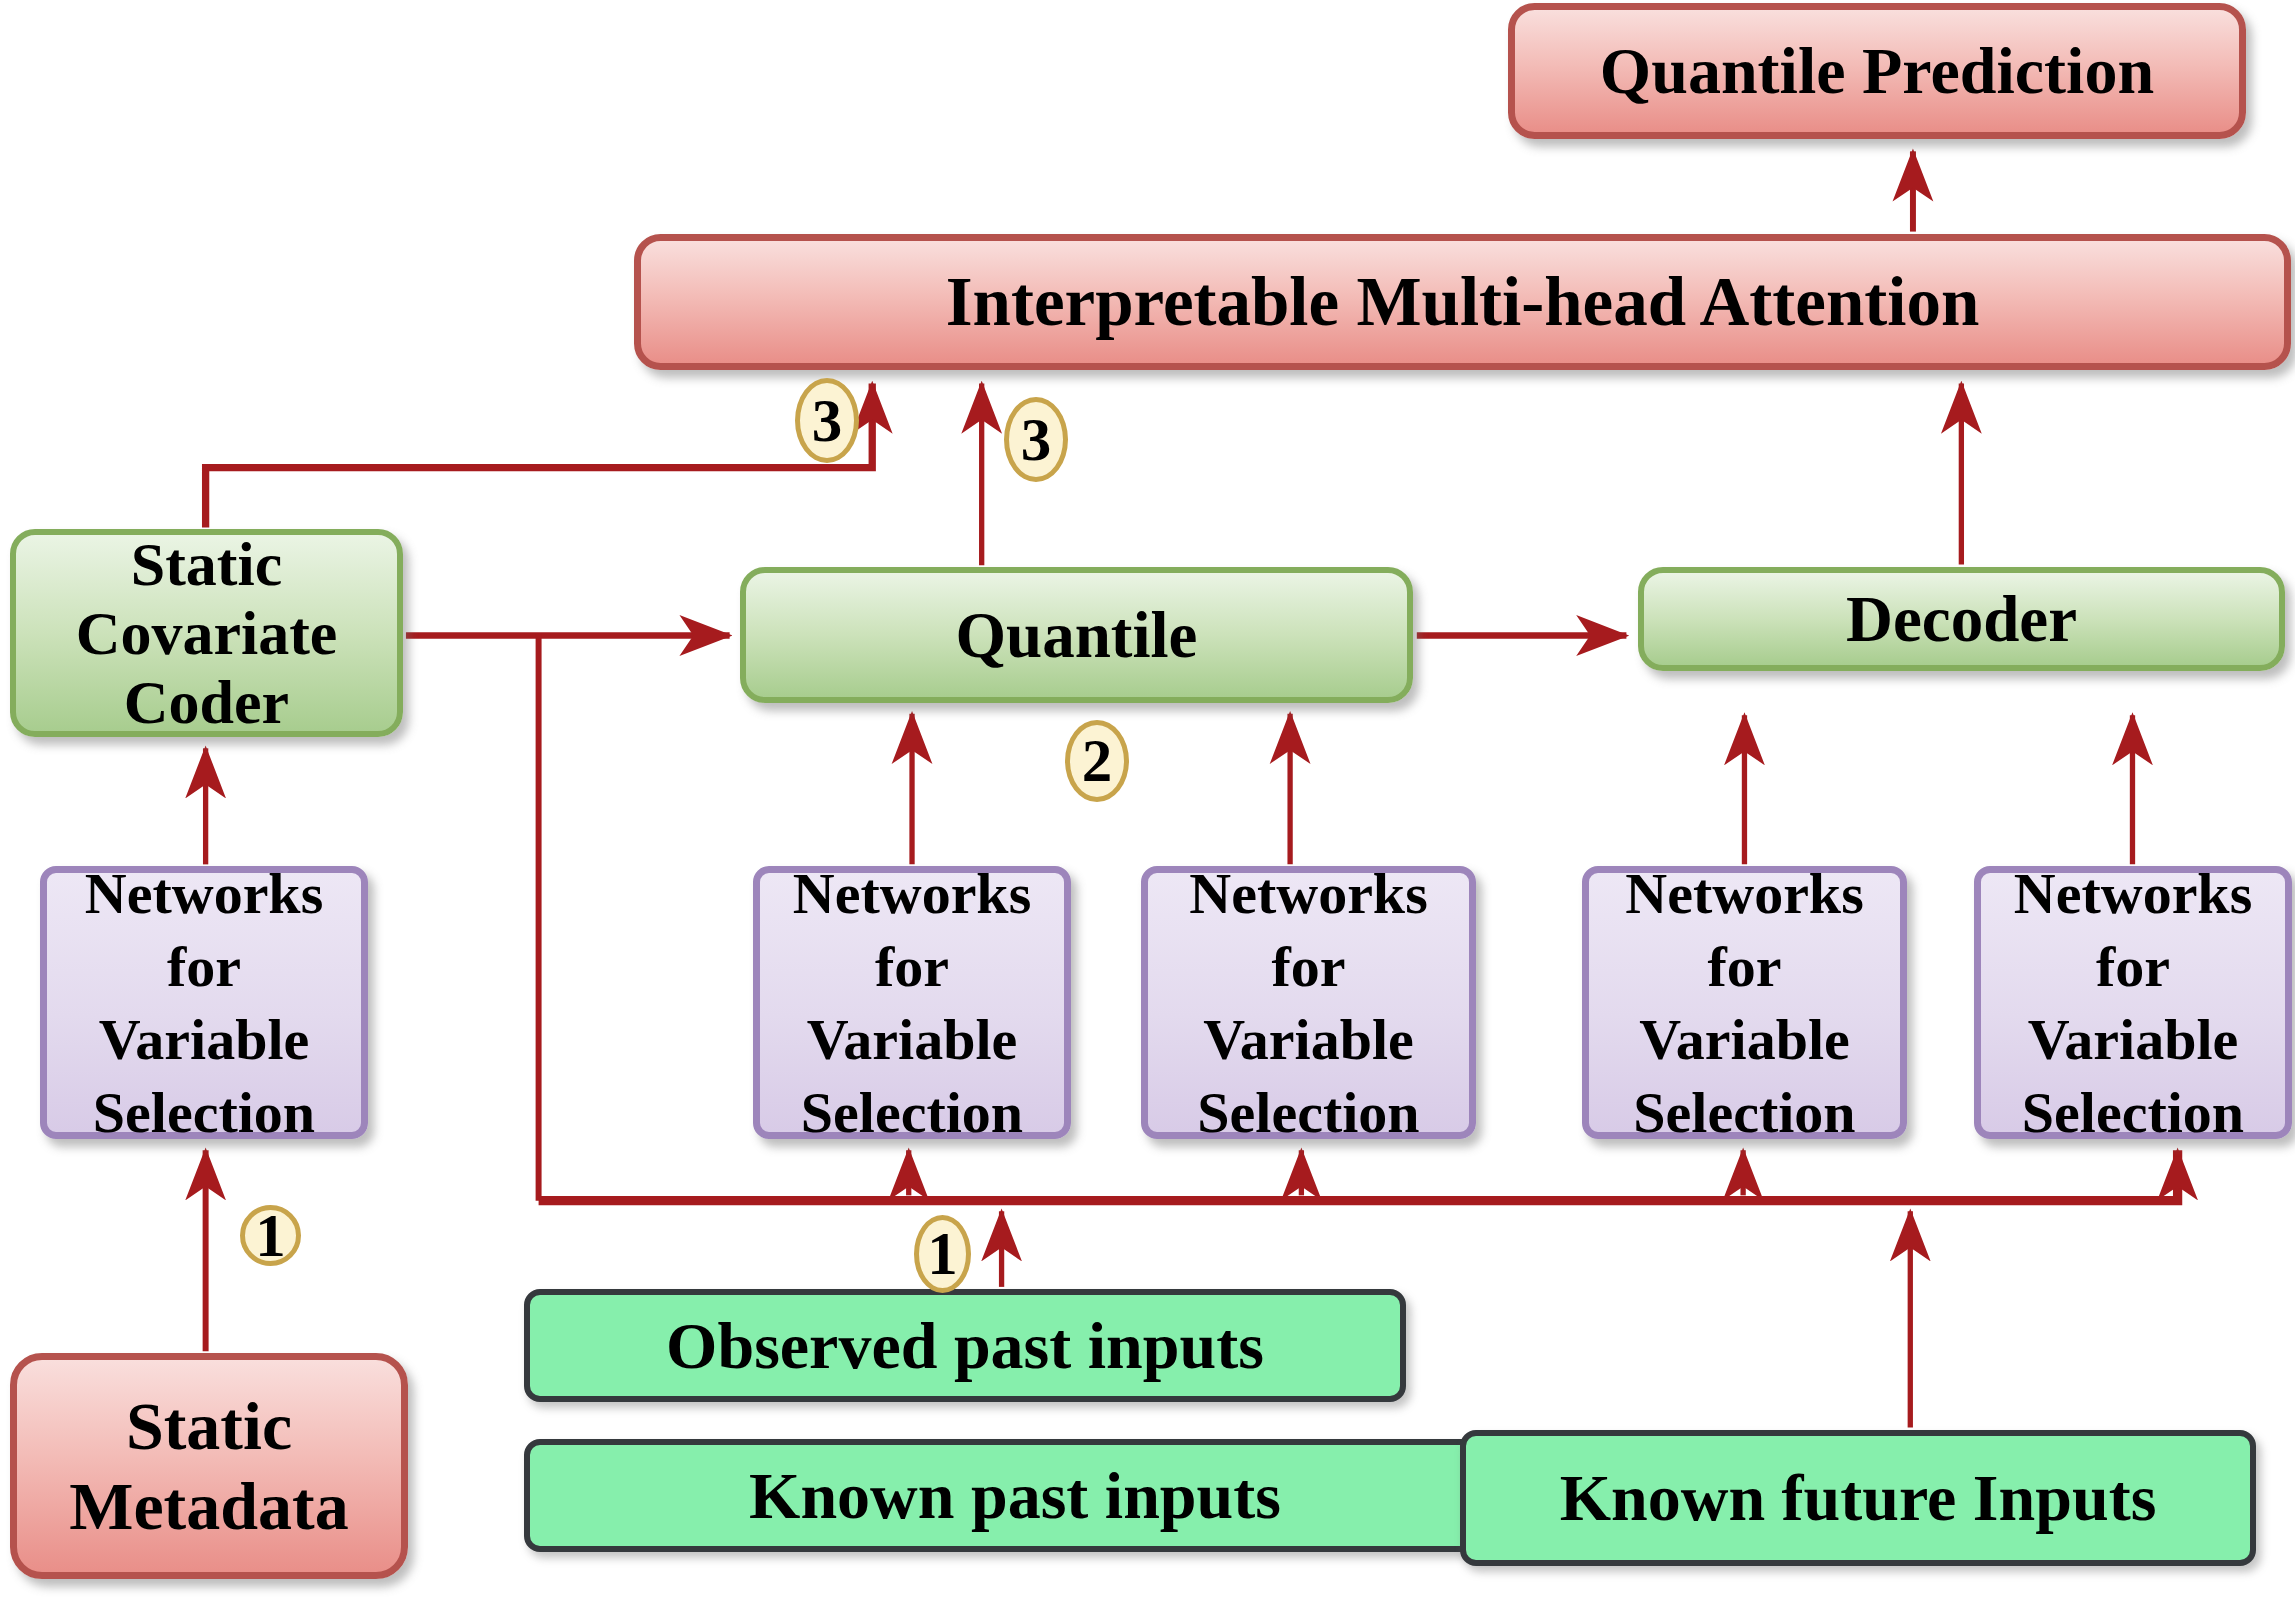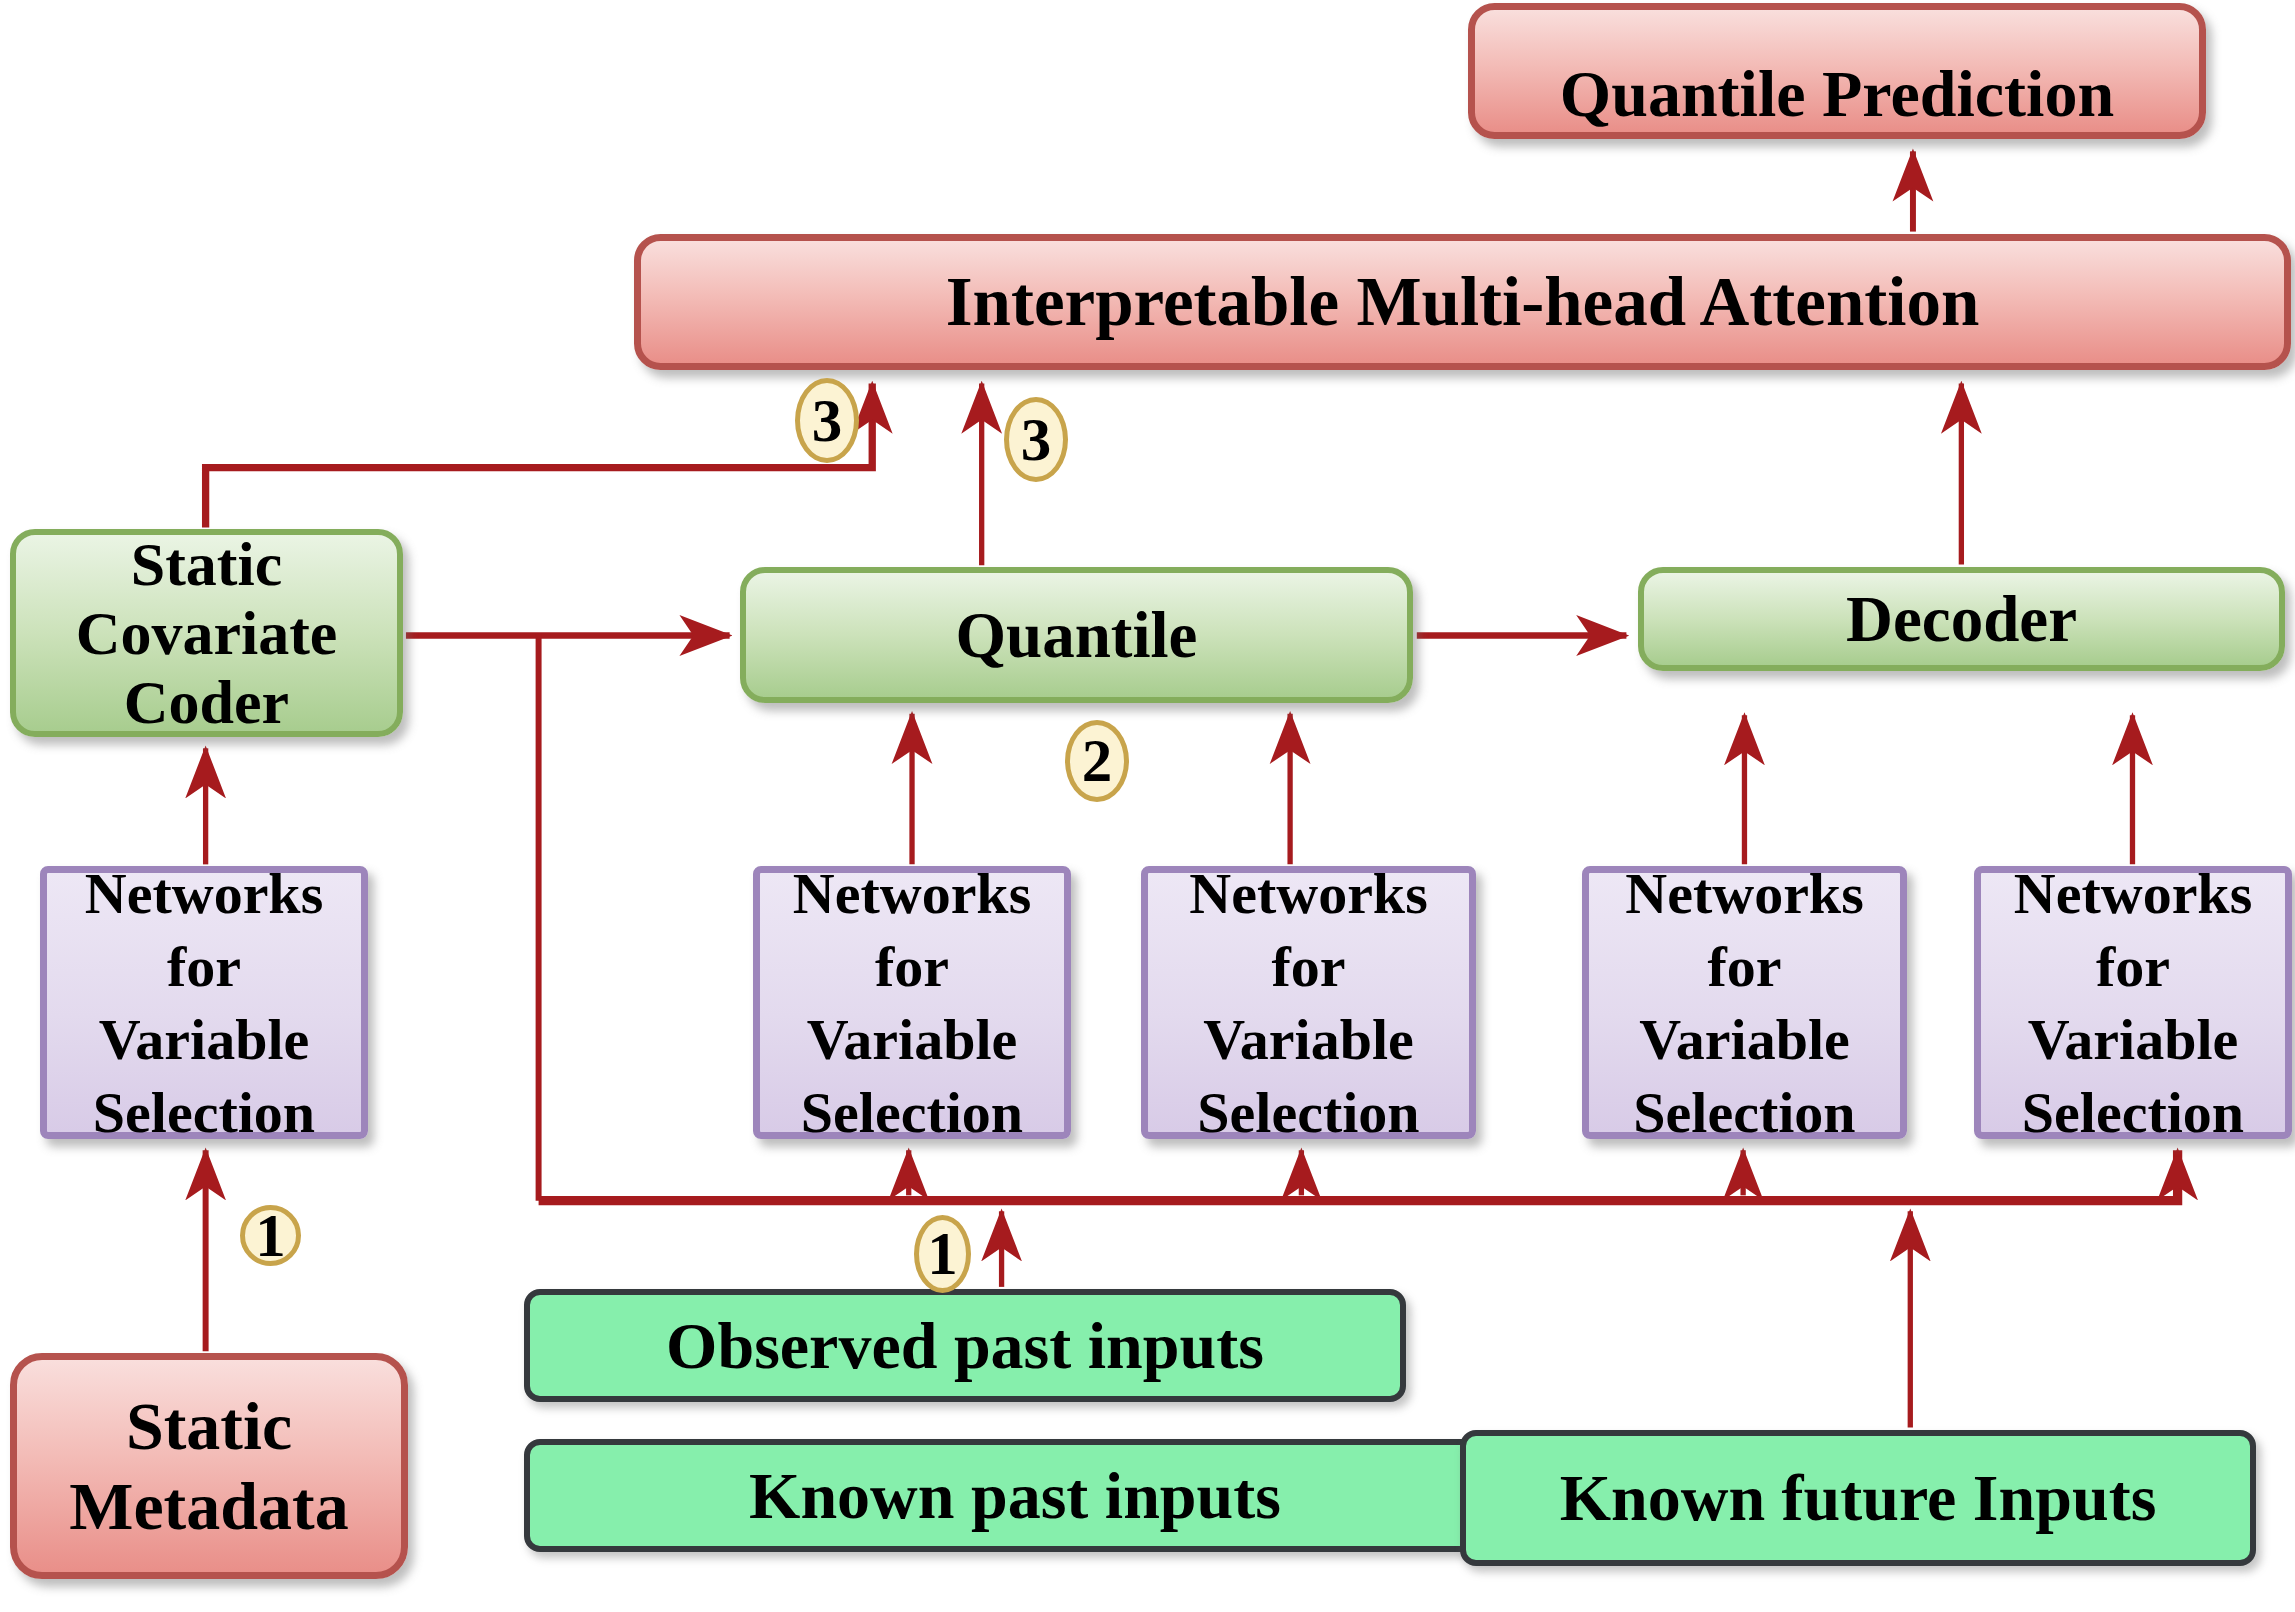--- a/index.html
+++ b/index.html
@@ -16,21 +16,21 @@
   .red{
     background:linear-gradient(180deg,#f9dedc 0%,#f3bcb7 45%,#e98f89 100%);
     border:7.3px solid #b5524d;border-radius:26.5px;font-size:66px;
   }
   .green{
     background:linear-gradient(180deg,#eaf4e4 0%,#cce2ba 50%,#a8cd8f 100%);
     border:6px solid #84ad5c;border-radius:25px;font-size:65px;
   }
   .purple{
     background:linear-gradient(180deg,#ede7f5 0%,#e3daee 55%,#d8cbe7 100%);
-    border:7.3px solid #9d85bb;border-radius:8px;font-size:58px;line-height:65px;gap:8px;
+    border:7.3px solid #9d85bb;border-radius:16px;font-size:58px;line-height:65px;gap:8px;
   }
   .orange{
     background:#86efac;border:6px solid #35393d;border-radius:16px;font-size:66px;
     box-shadow:4.6px 6px 8px rgba(110,110,110,.40);
   }
   .badge{
     position:absolute;box-sizing:border-box;background:#fcf3d3;border:5.3px solid #c8a44b;
     border-radius:50%;display:flex;align-items:center;justify-content:center;
     font-size:61px;z-index:5;
   }
@@ -67,21 +67,21 @@
       <path d="M2880 2152 V 1826" stroke-width="8" marker-end="url(#ah)"></path>
       <path d="M310 2037 V 1734" stroke-width="9" marker-end="url(#ah)"></path>
       <path d="M310 1303 V 1128" stroke-width="8" marker-end="url(#ah)"></path>
       <path d="M1375 1303 V 1076" stroke-width="8" marker-end="url(#ah)"></path>
       <path d="M1945 1303 V 1076" stroke-width="8" marker-end="url(#ah)"></path>
       <path d="M2630 1303 V 1078" stroke-width="8" marker-end="url(#ah)"></path>
       <path d="M3215 1303 V 1078" stroke-width="8" marker-end="url(#ah)"></path>
     </g>
   </svg>
 
-  <div class="node red" id="qp" style="left:1468px;top:3.3px;width:738px;height:136px;justify-content:flex-end;">
+  <div class="node red" id="qp" style="left:1508px;top:3.3px;width:738px;height:136px;">
     <span>Quantile Prediction</span>
   </div>
 
   <div class="node red" id="attn" style="left:634px;top:234px;width:1657px;height:136px;">
     <span>Interpretable Multi-head Attention</span>
   </div>
 
   <div class="node green" id="scc" style="left:10px;top:529px;width:393px;height:208px;">
     <span>Static</span>
     <span>Covariate</span>

